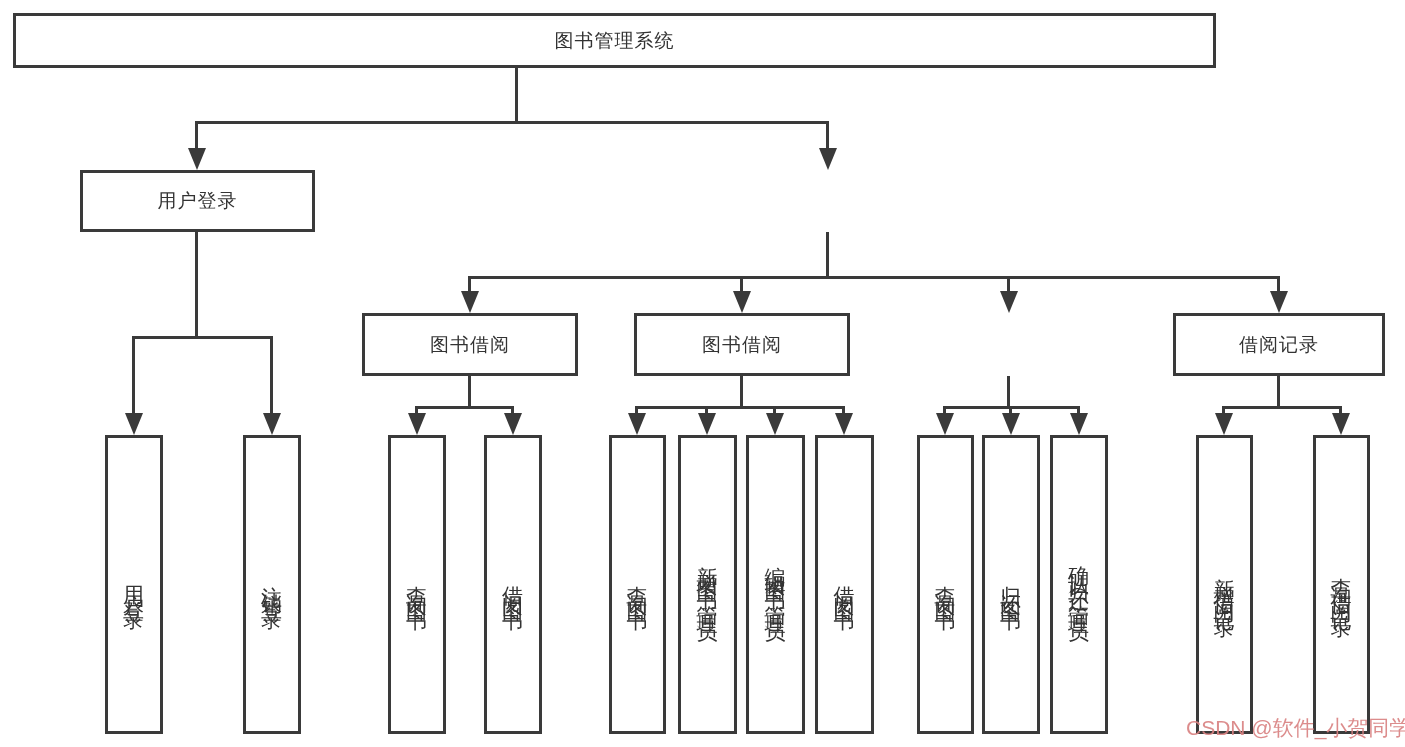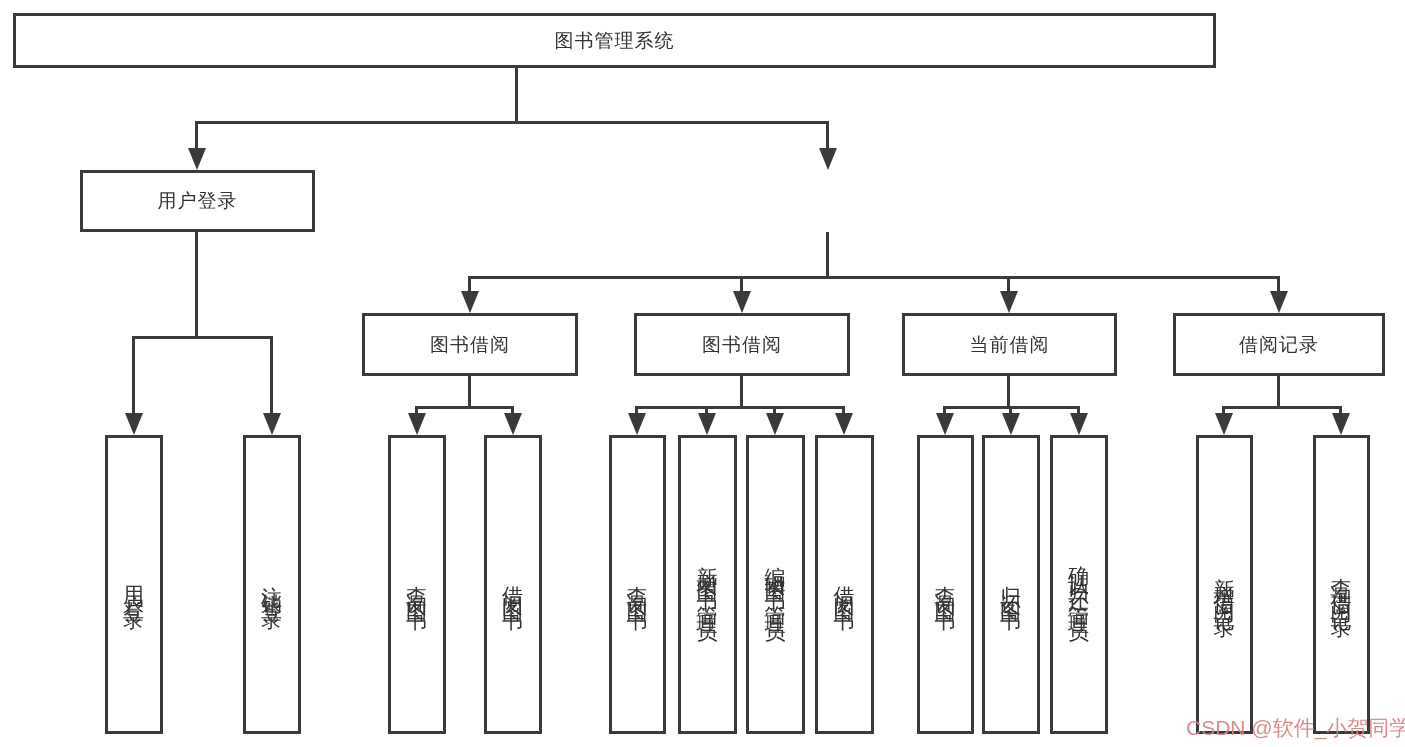--- a/index.html
+++ b/index.html
@@ -71,23 +71,20 @@
 
 
   <div class="box h-box" style="left:362px;top:313px;width:216px;height:63px;">
     <span>图书借阅</span>
   </div>
 
   <div class="box h-box" style="left:634px;top:313px;width:216px;height:63px;">
     <span>图书借阅</span>
   </div>
 
-  <div class="box h-box" style="left:902px;top:313px;width:215px;height:63px;">
-    <span>当前借阅</span>
-  </div>
 
   <div class="box h-box" style="left:1173px;top:313px;width:212px;height:63px;">
     <span>借阅记录</span>
   </div>
 
   <div class="box v-box" style="left:105px;width:58px;">
     <span class="vtext">用户登录</span>
   </div>
   <div class="box v-box" style="left:243px;width:58px;">
     <span class="vtext">注销登录</span>

